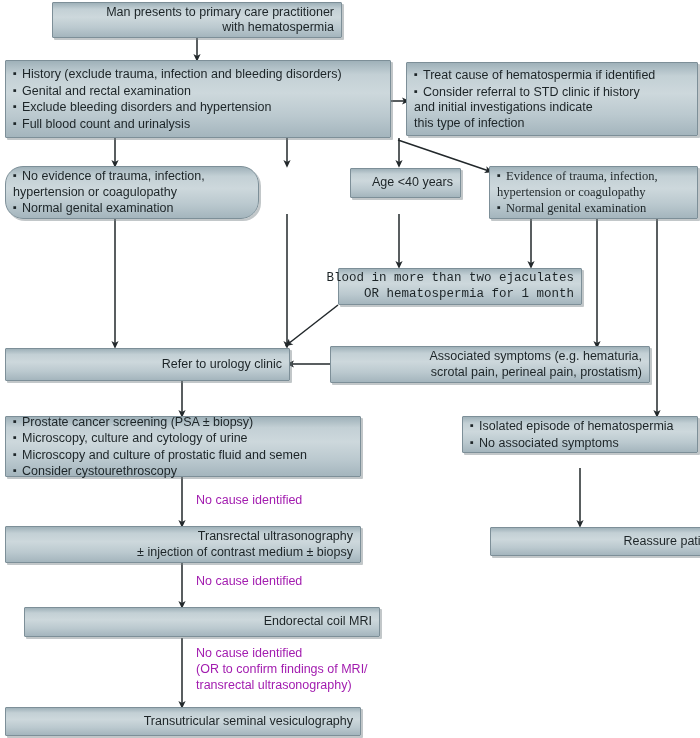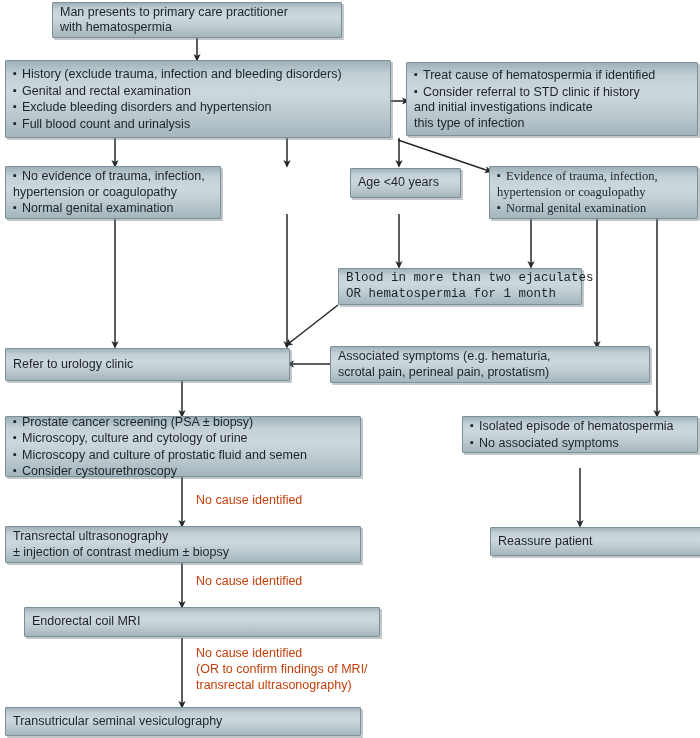--- a/index.html
+++ b/index.html
@@ -36,21 +36,21 @@
     color: #1c2427;
     font-size: 12.5px;
     line-height: 15.5px;
     display: flex;
     flex-direction: column;
     justify-content: center;
     padding: 3px 7px;
     z-index: 3;
   }
   .node.center {
-    align-items: flex-start;
+    align-items: flex-end;
     text-align: center;
   }
   .node.left {
     align-items: flex-start;
     text-align: left;
   }
   .node .li {
     white-space: nowrap;
   }
   .node .li.bullet::before {
@@ -62,21 +62,21 @@
     vertical-align: 1px;
   }
   .node .li.cont {
     padding-left: 0px;
   }
   
   .edge-label {
     position: absolute;
     font-size: 12.5px;
     line-height: 16px;
-    color: #c2410c;
+    color: #a21caf;
     white-space: nowrap;
     z-index: 4;
   }
   svg.links {
     position: absolute;
     left: 0; top: 0;
     width: 700px;
     height: 738px;
     z-index: 1;
     overflow: visible;
@@ -145,21 +145,21 @@
     <div class="li bullet">Full blood count and urinalysis</div>
   </div>
 
   <div class="node left" style="left:406px; top:62px; width:292px; height:74px;">
     <div class="li bullet">Treat cause of hematospermia if identified</div>
     <div class="li bullet">Consider referral to STD clinic if history</div>
     <div class="li cont">and initial investigations indicate</div>
     <div class="li cont">this type of infection</div>
   </div>
 
-  <div class="node left" style="left:5px; top:166px; width:216px; height:53px;">
+  <div class="node left" style="left:5px; top:166px; width:254px; height:53px;border-radius:18px;">
     <div class="li bullet">No evidence of trauma, infection,</div>
     <div class="li cont">hypertension or coagulopathy</div>
     <div class="li bullet">Normal genital examination</div>
   </div>
 
 
   <div class="node center" style="left:350px; top:168px; width:111px; height:30px;">
     <div class="li">Age &lt;40 years</div>
   </div>
 

